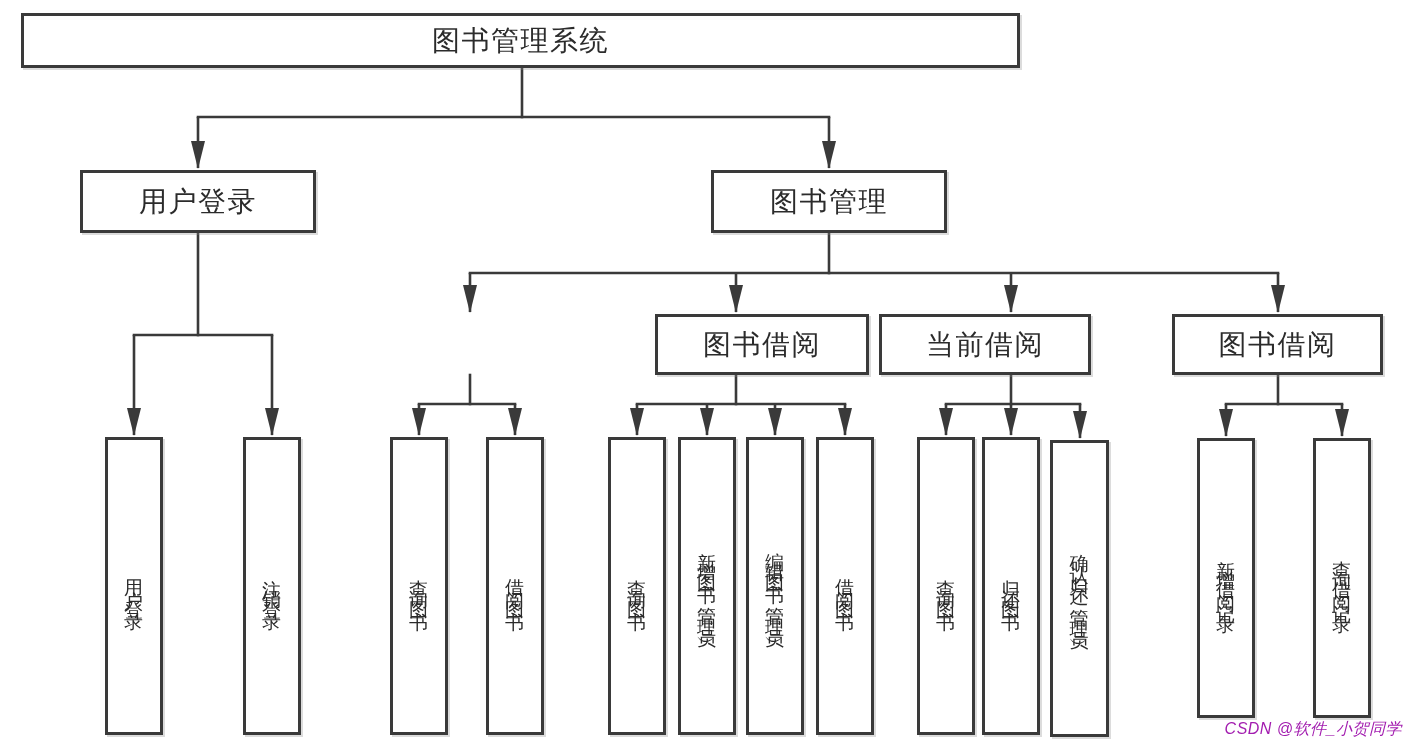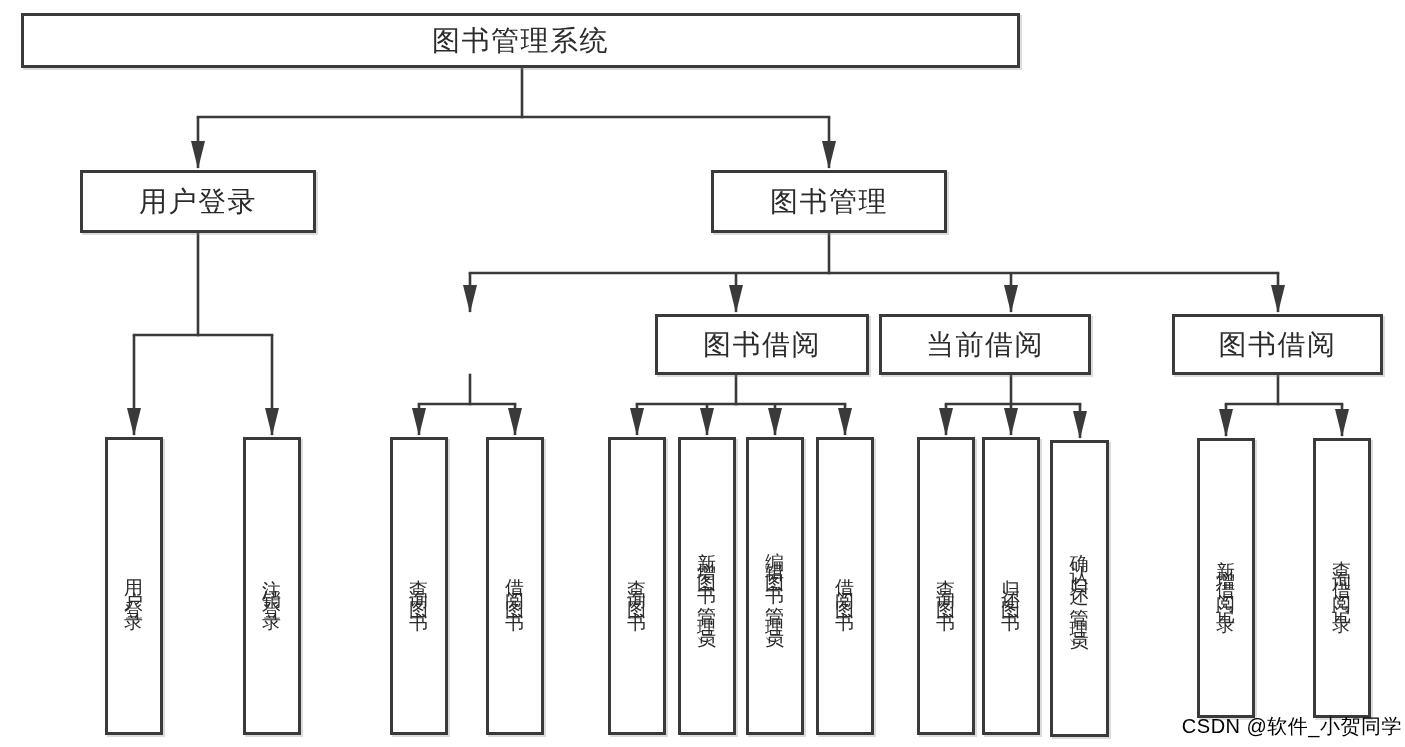--- a/index.html
+++ b/index.html
@@ -16,21 +16,21 @@
   }
   .hbox{font-size:28px;letter-spacing:1.5px;}
   .vbox .lbl{
     writing-mode:vertical-rl;text-orientation:mixed;
     font-size:19px;line-height:1;letter-spacing:11px;
   }
   .ln{stroke:#3a3a3a;stroke-width:2.6;fill:none;stroke-linecap:square;}
   .ar{stroke:#3a3a3a;stroke-width:2.6;fill:none;marker-end:url(#arw);}
   .wm{
     position:absolute;right:3px;bottom:7px;z-index:5;
-    font-size:20px;letter-spacing:0.5px;color:#000000;
+    font-size:16px;letter-spacing:0.5px;color:#a21caf;font-style:italic;
   }
   
   #n-root{left:21px;top:13px;width:999px;height:55px;}
   #n-user{left:80px;top:170px;width:236px;height:63px;}
   #n-mgmt{left:711px;top:170px;width:236px;height:63px;}
   #n-g1{left:363px;top:314px;width:214px;height:61px;}
   #n-g2{left:629px;top:314px;width:214px;height:61px;margin-left:26px;}
   #n-g3{left:879px;top:314px;width:212px;height:61px;}
   #n-g4{left:1172px;top:314px;width:211px;height:61px;}
   .leaf{width:58px;top:437px;height:298px;}

